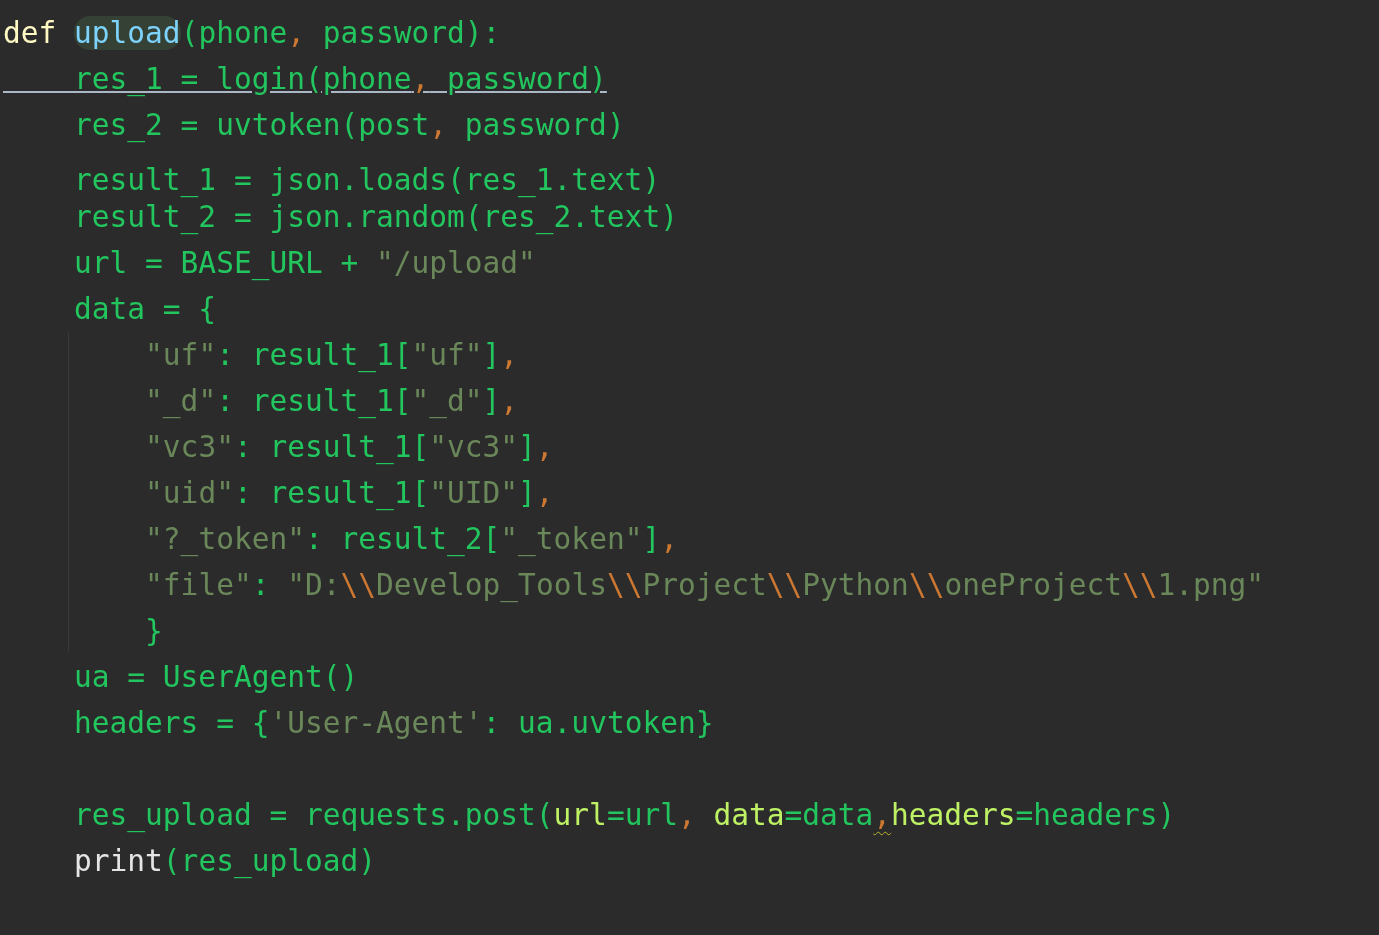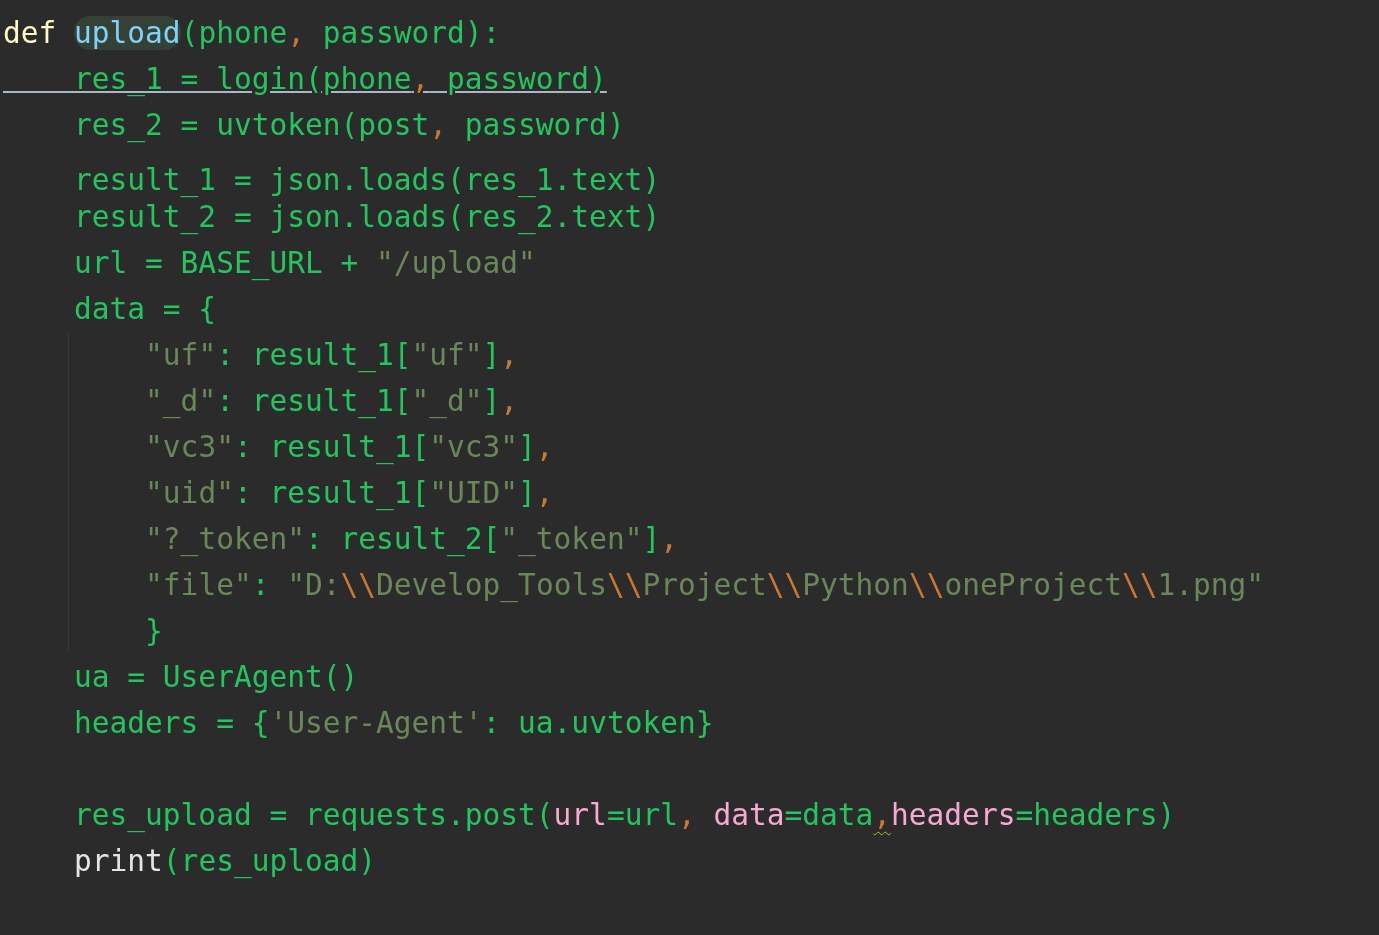--- a/index.html
+++ b/index.html
@@ -26,21 +26,21 @@
       line-height: 46px;
       white-space: pre;
     }
     .tok { white-space: pre; }
     .t-plain { color: #22c55e; }
     .t-keyword { color: #fef9c3; margin-top: 16px; }
     .t-fn { color: #7dd3fc; border-radius: 16px; }
     .t-comma { color: #cc7832; }
     .t-string { color: #6a8759; }
     .t-escape { color: #cc7832; }
-    .t-param { color: #f9a8d4; }
+    .t-param { color: #bef264; }
     .t-builtin { color: #e5e5e5; }
     .t-highlight { background: #344134; }
     .t-warn {
       text-decoration: underline wavy #bbb529;
       text-decoration-thickness: 1px;
       text-underline-offset: 6px;
     }
     .indent-guide {
       position: absolute;
       left: 68px;
@@ -53,21 +53,21 @@
 </head>
 <body>
 
 <div id="editor">
   <div class="indent-guide"></div>
   <div id="code-lines">
       <div class="code-line" style="top: 10px;"><span class="tok t-keyword">def</span><span class="tok t-plain"> </span><span class="tok t-fn t-highlight">upload</span><span class="tok t-plain">(phone</span><span class="tok t-comma">,</span><span class="tok t-plain"> password):</span></div>
       <div class="code-line" style="top: 56px; text-decoration: underline;"><span class="tok t-plain">    res_1 = login(phone</span><span class="tok t-comma">,</span><span class="tok t-plain"> password)</span></div>
       <div class="code-line" style="top: 102px;"><span class="tok t-plain">    res_2 = uvtoken(post</span><span class="tok t-comma">,</span><span class="tok t-plain"> password)</span></div>
       <div class="code-line" style="top: 150px; margin-top: 7px;"><span class="tok t-plain">    result_1 = json.loads(res_1.text)</span></div>
-      <div class="code-line" style="top: 194px;"><span class="tok t-plain">    result_2 = json.loads(res_2.text)</span></div>
+      <div class="code-line" style="top: 194px;"><span class="tok t-plain">    result_2 = json.random(res_2.text)</span></div>
       <div class="code-line" style="top: 240px;"><span class="tok t-plain">    url = BASE_URL + </span><span class="tok t-string">"/upload"</span></div>
       <div class="code-line" style="top: 286px;"><span class="tok t-plain">    data = {</span></div>
       <div class="code-line" style="top: 332px;"><span class="tok t-plain">        </span><span class="tok t-string">"uf"</span><span class="tok t-plain">: result_1[</span><span class="tok t-string">"uf"</span><span class="tok t-plain">]</span><span class="tok t-comma">,</span></div>
       <div class="code-line" style="top: 378px;"><span class="tok t-plain">        </span><span class="tok t-string">"_d"</span><span class="tok t-plain">: result_1[</span><span class="tok t-string">"_d"</span><span class="tok t-plain">]</span><span class="tok t-comma">,</span></div>
       <div class="code-line" style="top: 424px;"><span class="tok t-plain">        </span><span class="tok t-string">"vc3"</span><span class="tok t-plain">: result_1[</span><span class="tok t-string">"vc3"</span><span class="tok t-plain">]</span><span class="tok t-comma">,</span></div>
       <div class="code-line" style="top: 470px;"><span class="tok t-plain">        </span><span class="tok t-string">"uid"</span><span class="tok t-plain">: result_1[</span><span class="tok t-string">"UID"</span><span class="tok t-plain">]</span><span class="tok t-comma">,</span></div>
       <div class="code-line" style="top: 516px;"><span class="tok t-plain">        </span><span class="tok t-string">"?_token"</span><span class="tok t-plain">: result_2[</span><span class="tok t-string">"_token"</span><span class="tok t-plain">]</span><span class="tok t-comma">,</span></div>
       <div class="code-line" style="top: 562px;"><span class="tok t-plain">        </span><span class="tok t-string">"file"</span><span class="tok t-plain">: </span><span class="tok t-string">"D:</span><span class="tok t-escape">\\</span><span class="tok t-string">Develop_Tools</span><span class="tok t-escape">\\</span><span class="tok t-string">Project</span><span class="tok t-escape">\\</span><span class="tok t-string">Python</span><span class="tok t-escape">\\</span><span class="tok t-string">oneProject</span><span class="tok t-escape">\\</span><span class="tok t-string">1.png"</span></div>
       <div class="code-line" style="top: 608px;"><span class="tok t-plain">        }</span></div>
       <div class="code-line" style="top: 654px;"><span class="tok t-plain">    ua = UserAgent()</span></div>

